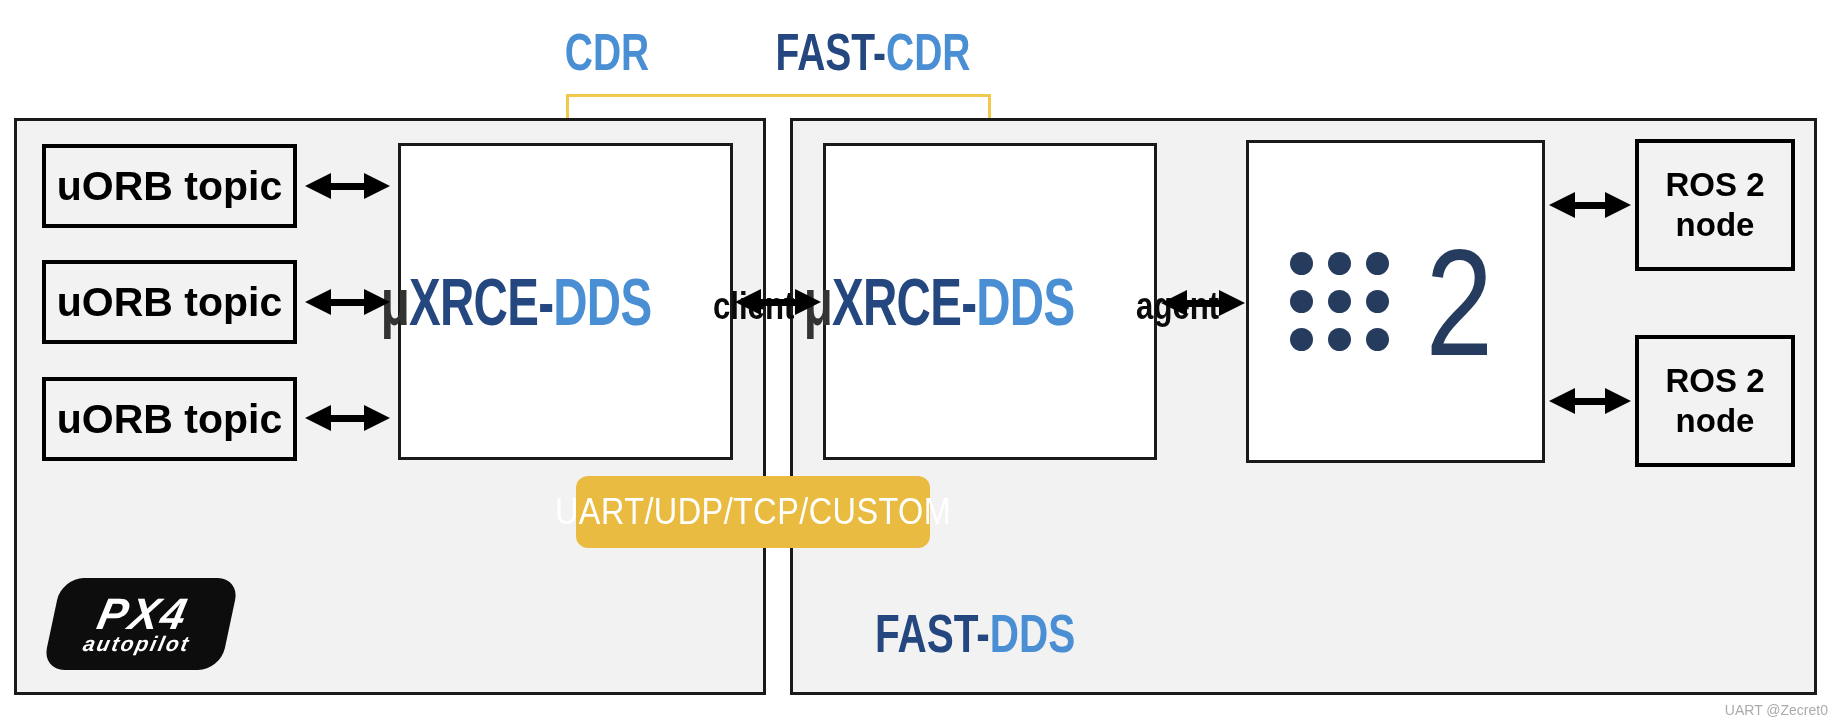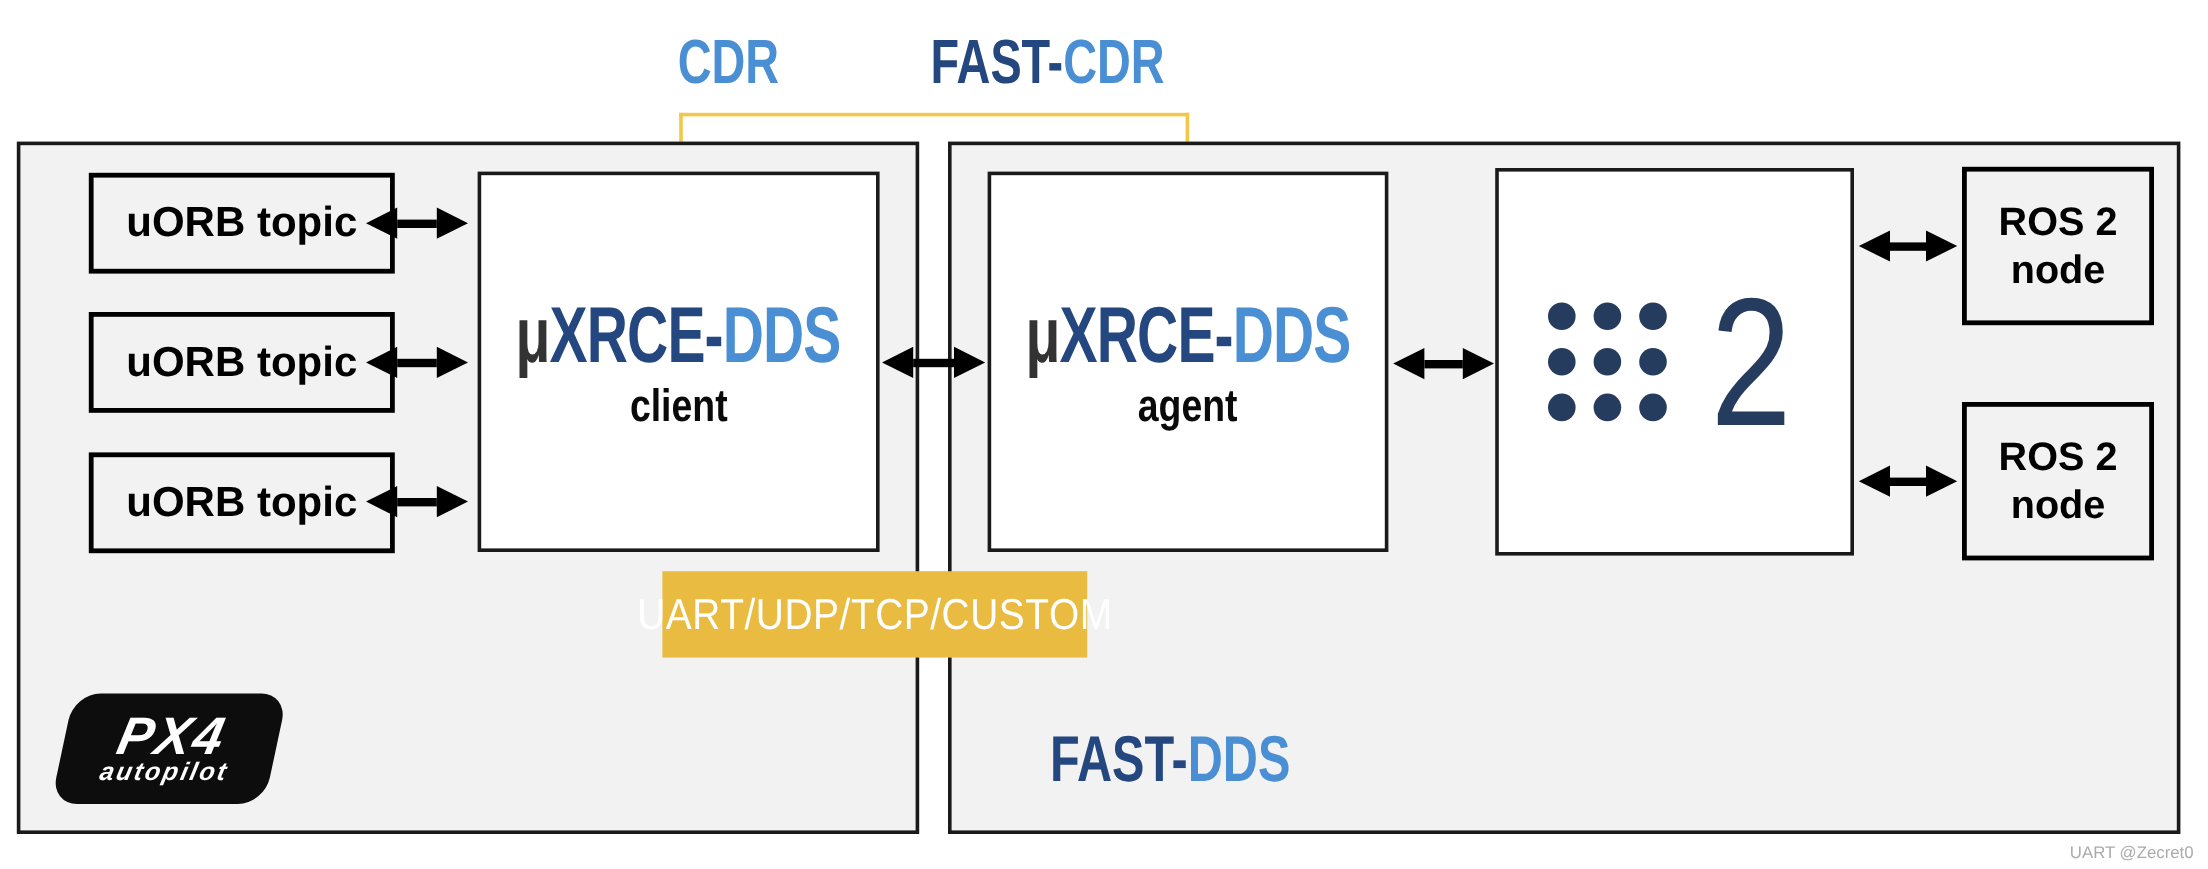--- a/index.html
+++ b/index.html
@@ -18,27 +18,27 @@
   body{font-family:"Liberation Sans", sans-serif;}
   .canvas{position:relative;width:1840px;height:724px;background:#ffffff;overflow:hidden;}
 
   .panel{position:absolute;background:var(--panel-bg);border:3px solid var(--border);}
   .panel-left{left:14px;top:118px;width:752px;height:577px;}
   .panel-right{left:790px;top:118px;width:1027px;height:577px;}
 
   .small-box{position:absolute;background:var(--panel-bg);border:4px solid #000;
              display:flex;align-items:center;justify-content:center;text-align:center;
              font-weight:bold;color:#000;}
-  .uorb{left:42px;width:255px;height:84px;font-size:35px;margin-left:32px;}
+  .uorb{left:42px;width:255px;height:84px;font-size:41px;}
   .uorb-1{top:144px;} .uorb-2{top:260px;} .uorb-3{top:377px;}
   .node-box{left:1635px;width:160px;height:132px;font-size:33px;line-height:1.2;flex-direction:column;}
   .node-1{top:139px;} .node-2{top:335px;}
 
   .white-box{position:absolute;background:#ffffff;border:3px solid var(--border);
-             display:flex;flex-direction:column;align-items:center;justify-content:center;}
+             display:flex;flex-direction:row;align-items:center;justify-content:center;}
   .client-box{left:398px;top:143px;width:335px;height:317px;}
   .agent-box{left:823px;top:143px;width:334px;height:317px;}
   .ros2-box{left:1246px;top:140px;width:299px;height:323px;flex-direction:row;gap:28px;}
 
   .xrce-title{font-size:66px;font-weight:bold;white-space:nowrap;transform:scaleX(0.72);
               transform-origin:center;letter-spacing:-1px;line-height:1;}
   .xrce-title .mu{color:#333333;font-weight:bold;}
   .xrce-title .dark{color:var(--navy);}
   .xrce-title .light{color:var(--blue);}
   .box-subtitle{font-size:38px;font-weight:bold;color:#0a0a0a;transform:scaleX(0.82);
@@ -54,22 +54,22 @@
   .dark-part{color:var(--navy);} .light-part{color:var(--blue);}
 
   .bracket-top{position:absolute;left:566px;top:94px;width:425px;height:49px;
                border-top:3px solid var(--yellow-line);border-left:3px solid var(--yellow-line);
                border-right:3px solid var(--yellow-line);}
   .bracket-bl{position:absolute;left:558px;top:460px;width:28px;height:53px;
               border-left:3px solid var(--yellow-line);border-bottom:3px solid var(--yellow-line);}
   .bracket-br{position:absolute;left:920px;top:460px;width:28px;height:53px;
               border-right:3px solid var(--yellow-line);border-bottom:3px solid var(--yellow-line);}
 
-  .transport-box{position:absolute;left:552px;top:476px;width:354px;height:72px;
-                 background:var(--yellow);display:flex;align-items:center;justify-content:center;}
+  .transport-box{position:absolute;left:576px;top:476px;width:354px;height:72px;
+                 background:var(--yellow);display:flex;align-items:center;justify-content:center;border-radius:12px;}
   .transport-box span{color:#ffffff;font-size:36px;white-space:nowrap;transform:scaleX(0.9);
                       transform-origin:center;letter-spacing:0.5px;}
 
   .arrow{position:absolute;display:flex;align-items:center;}
   .arrow .hl{width:0;height:0;border-top:13px solid transparent;border-bottom:13px solid transparent;
              border-right:26px solid #000;flex:none;}
   .arrow .hr{width:0;height:0;border-top:13px solid transparent;border-bottom:13px solid transparent;
              border-left:26px solid #000;flex:none;}
   .arrow .shaft{flex:1;height:7px;background:#000;}
 

